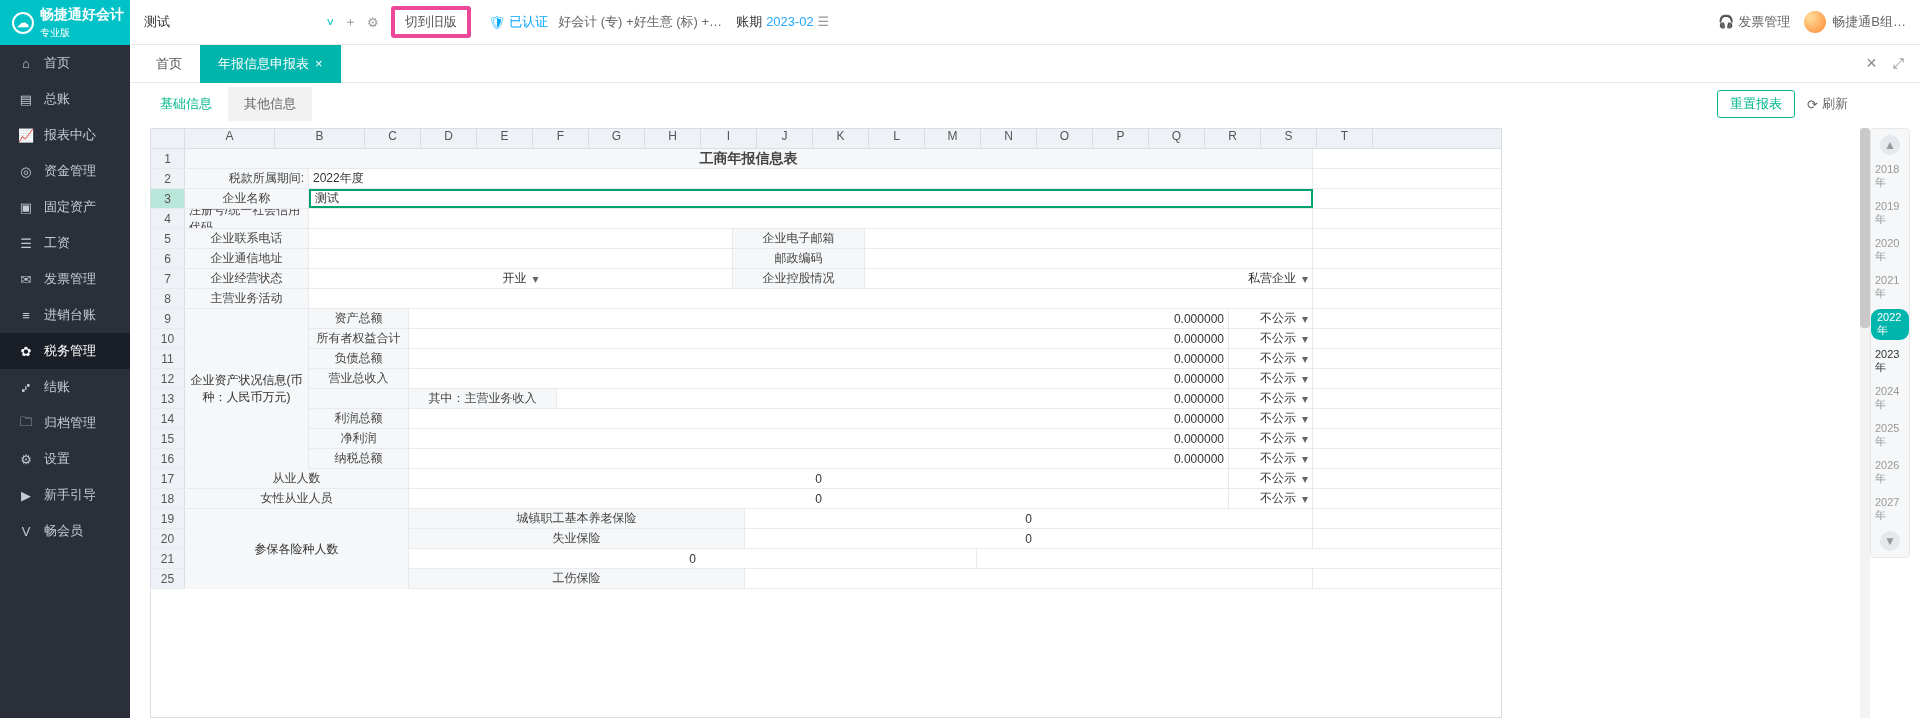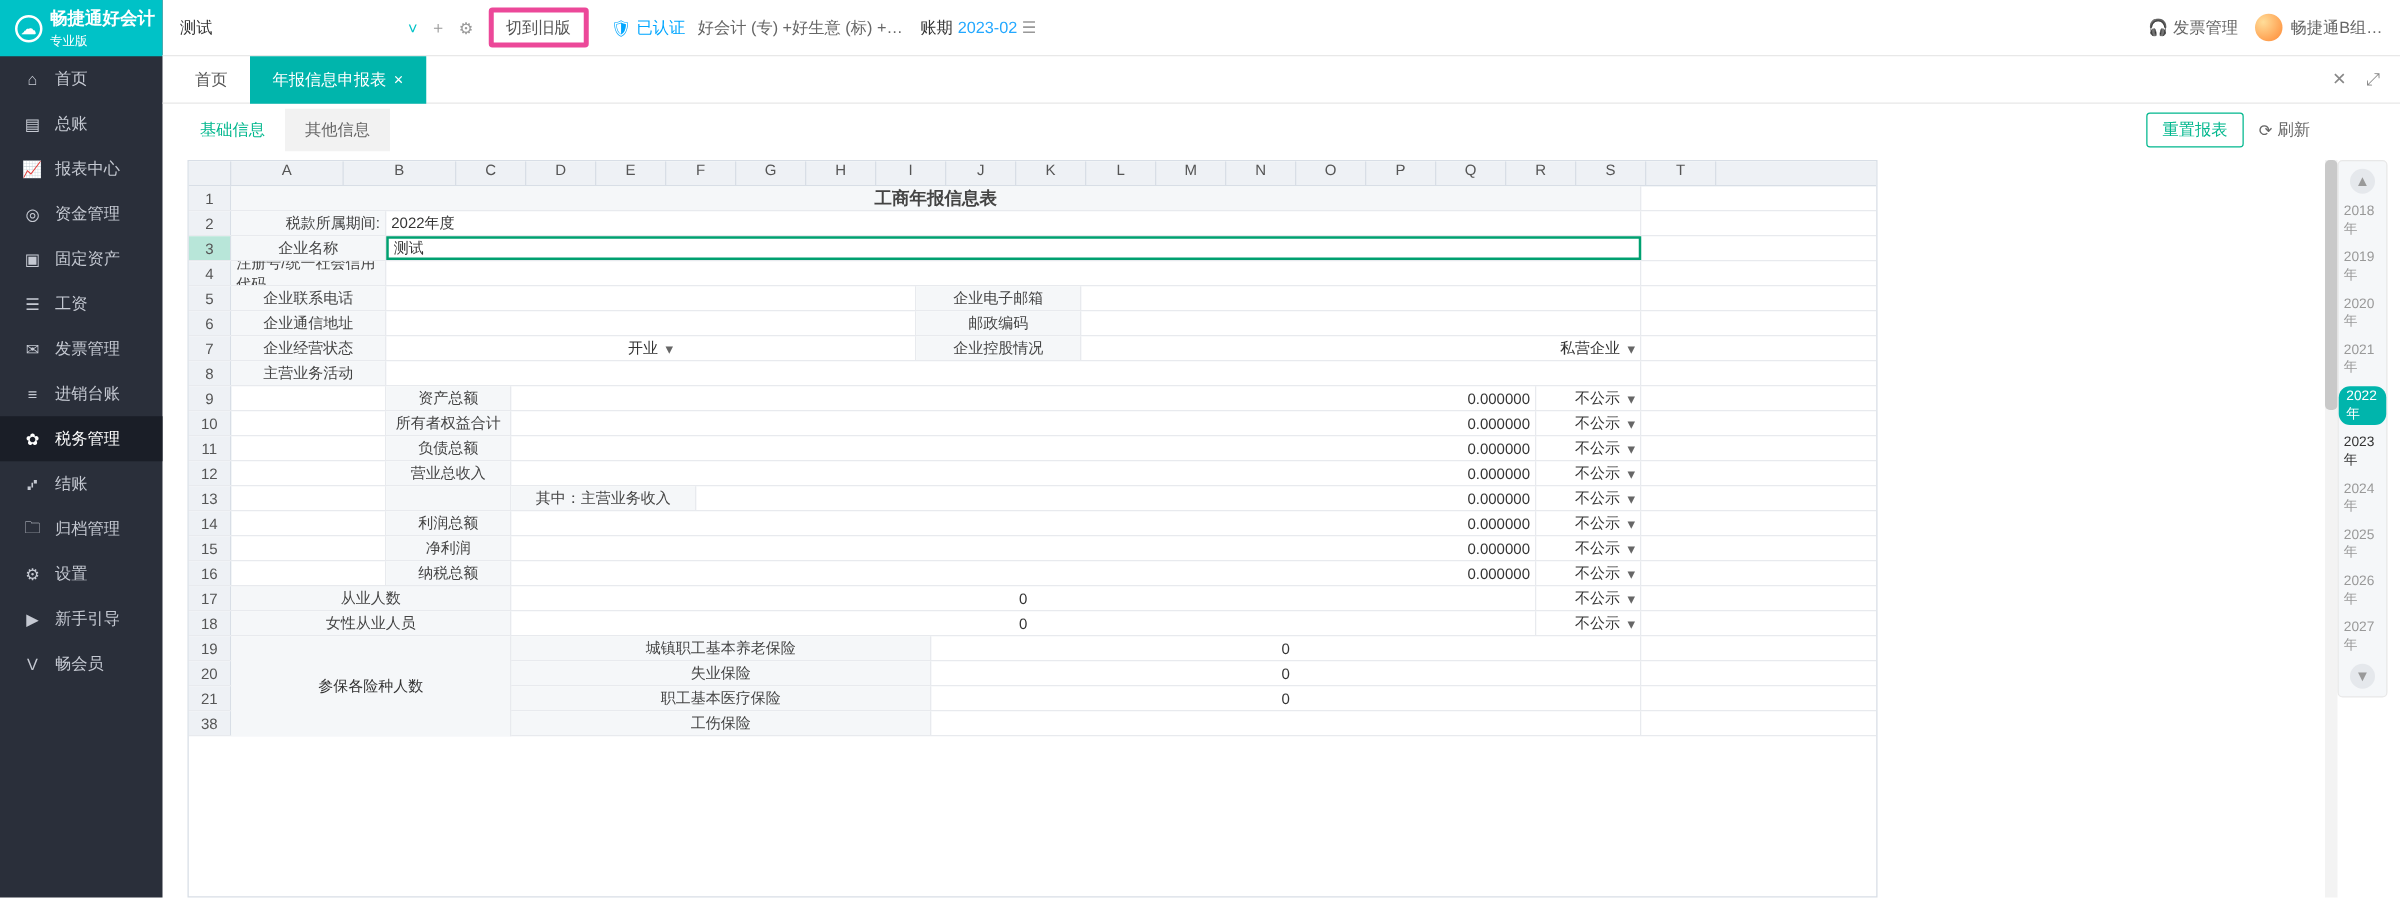--- a/index.html
+++ b/index.html
@@ -263,20 +263,21 @@
       </div>
     </div>
 
   <div class="gridrow">
       <div class="rh">8</div>
       <div class="cell label center" style="width:124px">主营业务活动</div>
       <div class="cell" style="width:1004px"></div>
     </div>
 
   <div style="position:relative">
+    <div style="position:absolute;left:34px;top:0;width:124px;height:160px;background:#f5f7f9;border-right:1px solid #e8eaee;display:flex;align-items:center;justify-content:center;font-size:12px;text-align:center;padding:0 4px">企业资产状况信息(币种：人民币万元)</div>
     <div class="gridrow">
         <div class="rh">9</div>
         <div class="cell" style="width:124px"></div>
         <div class="cell label" style="width:100px">资产总额</div>
         <div class="cell num" style="width:820px">0.000000</div>
         <div class="cell dd" style="width:84px">
           <span>不公示</span>
         </div>
       </div>
     <div class="gridrow">
@@ -372,25 +373,24 @@
       </div>
     <div class="gridrow">
         <div class="rh">20</div>
         <div class="cell" style="width:224px"></div>
         <div class="cell label" style="width:336px">失业保险</div>
         <div class="cell center" style="width:568px">0</div>
       </div>
     <div class="gridrow">
         <div class="rh">21</div>
         <div class="cell" style="width:224px"></div>
-        <div class="cell label" style="width:336px">职工基本医疗保险</div>
         <div class="cell center" style="width:568px">0</div>
       </div>
     <div class="gridrow">
-        <div class="rh">38</div>
+        <div class="rh">25</div>
         <div class="cell" style="width:224px"></div>
         <div class="cell label" style="width:336px">工伤保险</div>
         <div class="cell center" style="width:568px"></div>
       </div>
   </div>
 </div>
 
 <div class="vscroll">
     <div class="thumb"></div>
   </div>

